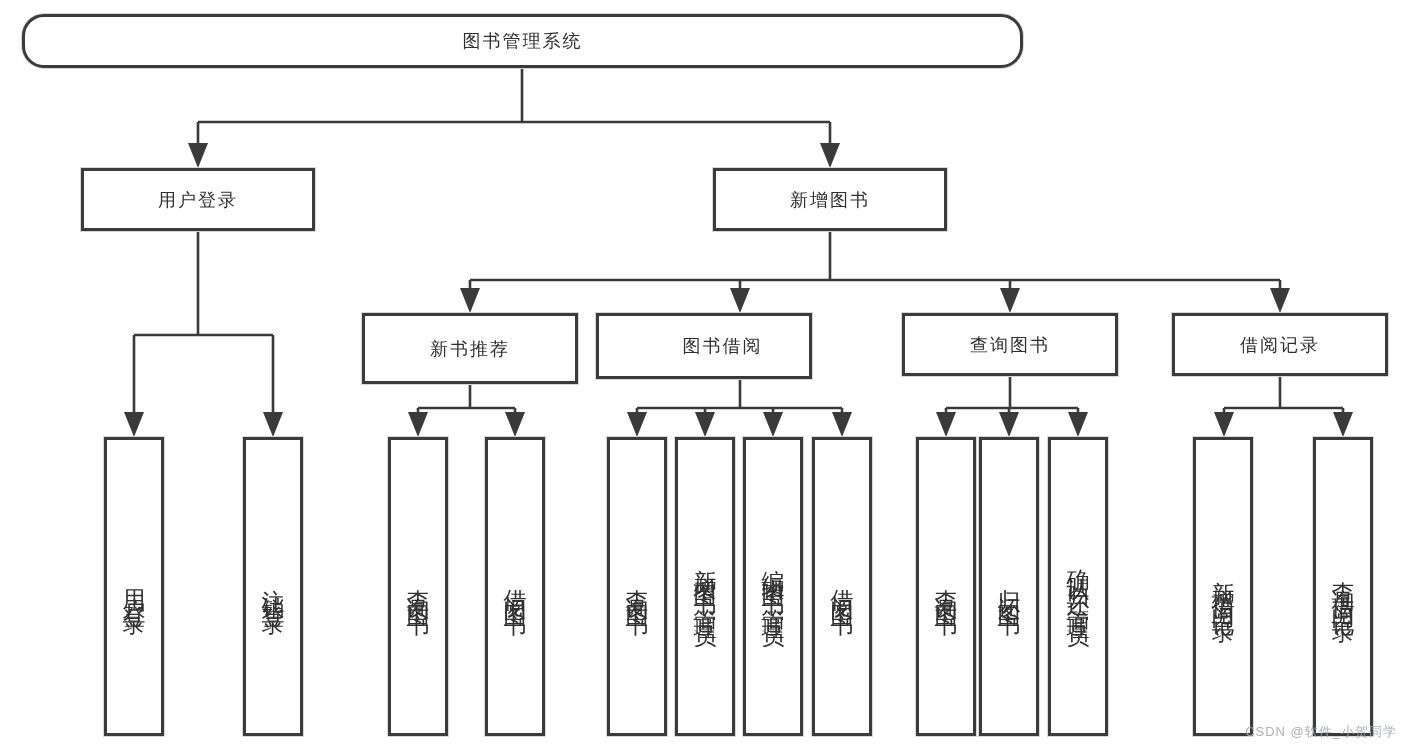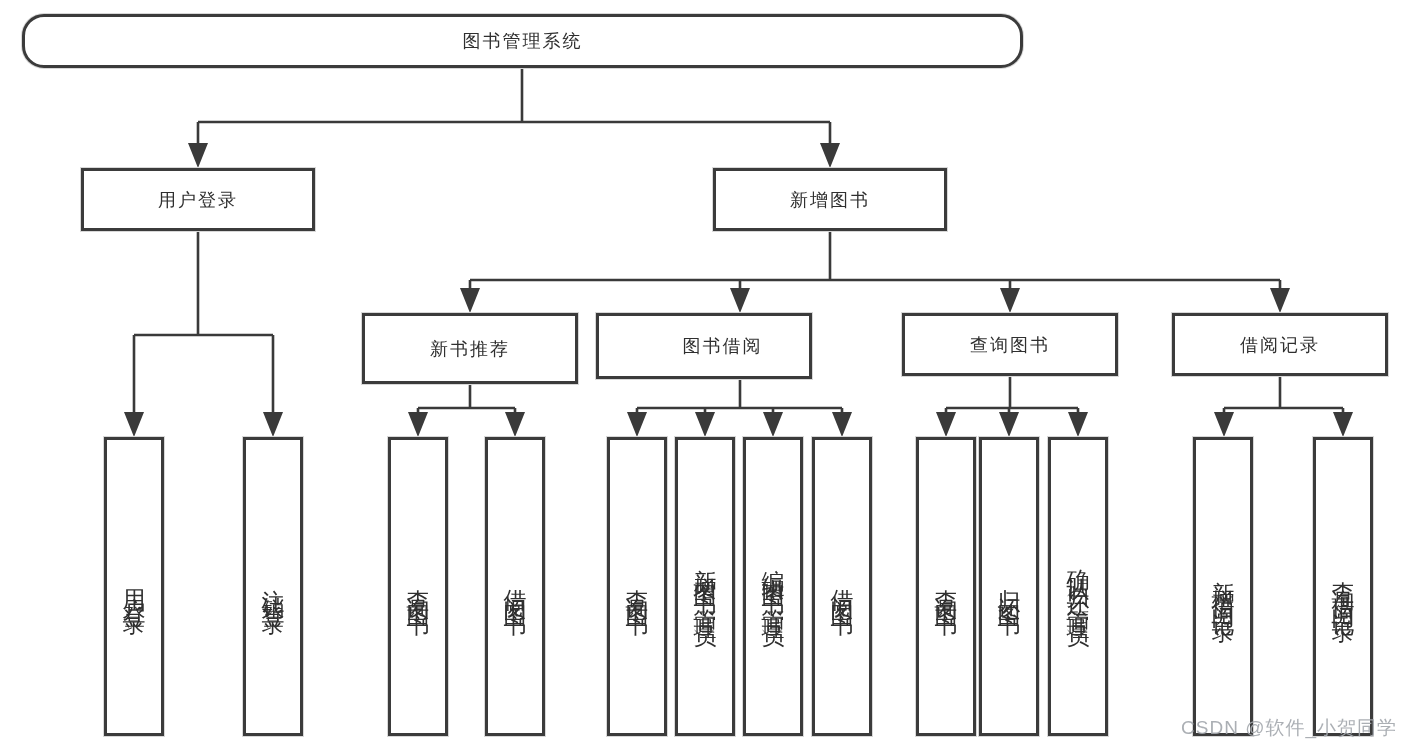--- a/index.html
+++ b/index.html
@@ -48,21 +48,21 @@
   .n-a1 { left: 104px; }  .n-a2 { left: 243px; }
   .n-b1 { left: 388px; }  .n-b2 { left: 485px; }
   .n-c1 { left: 607px; }  .n-c2 { left: 675px; }
   .n-c3 { left: 743px; }  .n-c4 { left: 812px; }
   .n-d1 { left: 916px; }  .n-d2 { left: 979px; }  .n-d3 { left: 1048px; }
   .n-e1 { left: 1193px; } .n-e2 { left: 1313px; }
   .watermark {
     position: absolute;
     right: 8px;
     bottom: 6px;
-    font-size: 19px;
+    font-size: 13px;
     letter-spacing: 1px;
     color: rgba(164, 168, 174, 0.92);
     white-space: nowrap;
   }
 </style>
 </head>
 <body>
 
 <div class="canvas">
 

